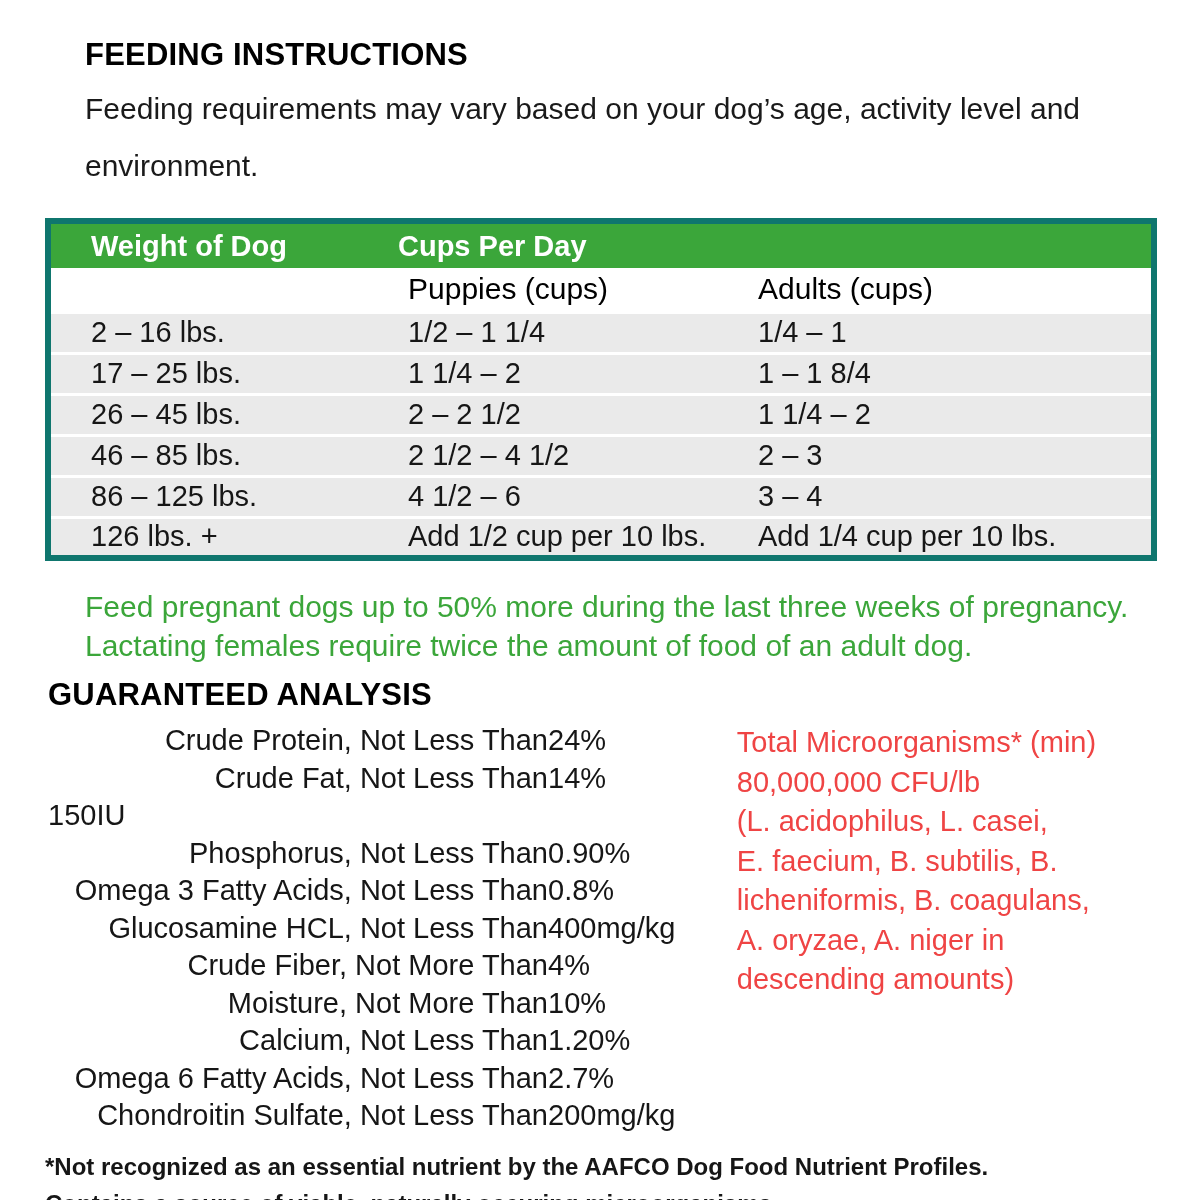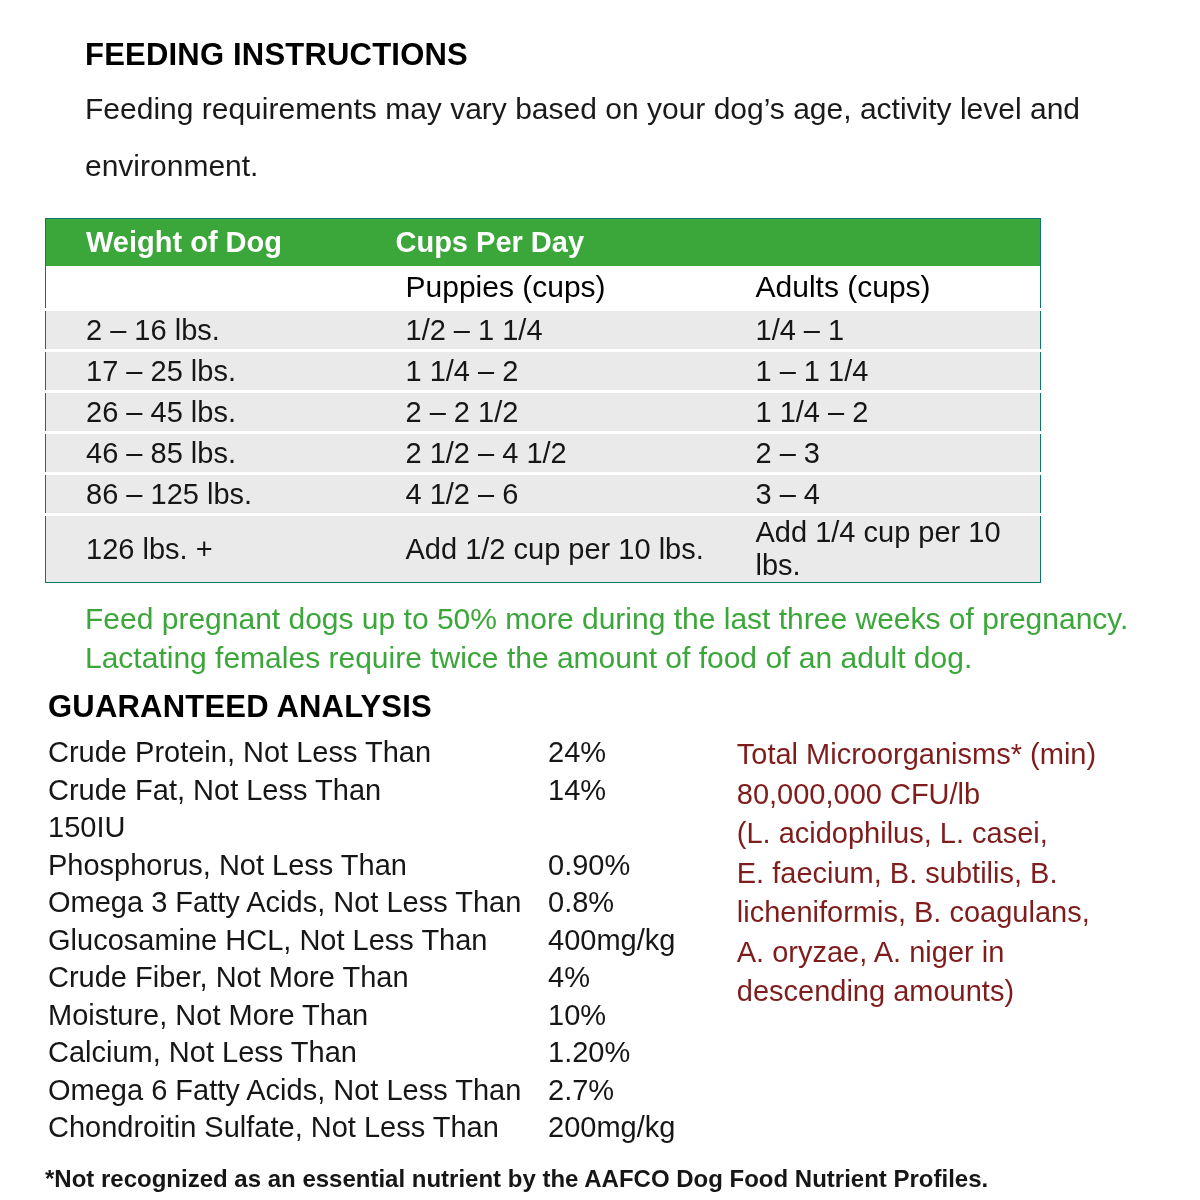--- a/index.html
+++ b/index.html
@@ -12,24 +12,24 @@
     font-family:"Liberation Sans","DejaVu Sans",sans-serif;
     overflow:hidden;
   }
   .inner { padding:26px 44px 0 45px; }
 
   .feeding-head { padding-left:40px;margin-top:11px; }
   .section-title { font-size:31px; font-weight:bold; letter-spacing:0.2px; color:#000; }
   .intro { font-size:30px; line-height:57px; max-width:1030px; margin-top:7px; color:#1a1a1a; }
 
   .feed-table {
-    width:996px;
+    width:1112px;
     border-collapse:collapse;
     margin-top:24px;
-    border:1px solid #0f766e;
+    border:6px solid #0f766e;
   }
   .feed-table th, .feed-table td { text-align:left; vertical-align:middle; }
   .green-row th {
     background:#3ba63a; color:#ffffff;
     font-size:29px; font-weight:bold; height:47px;
   }
   .th-weight { padding-left:40px; width:350px; }
   .th-cups  { text-align:center; }
   .sub-row td {
     background:#ffffff; font-weight:normal;
@@ -37,31 +37,31 @@
   }
   .col2 { width:350px; }
   .data-row td {
     background:#eaeaea; font-size:29px; height:41px;
     padding-left:10px; border-top:3px solid #ffffff; color:#161616;
   }
   .data-row td.col-weight { padding-left:40px; }
 
   .note-green {
     color:#3ba63a; font-size:30px; line-height:39px;
-    white-space:pre-line; margin-top:16px; padding-left:40px;
+    white-space:pre-line; margin-top:26px; padding-left:40px;
   }
 
   .ga-title { margin-top:12px; padding-left:3px; }
   .analysis-wrap { display:flex; margin-top:9px; padding-left:3px; }
   .analysis-left { width:690px; }
   .analysis-row { display:flex; font-size:29px; line-height:37.5px; color:#161616; }
-  .analysis-label { width:500px; }
+  .analysis-label { width:500px;text-align:right; }
   .analysis-right {
     width:420px; font-size:29px; line-height:39.5px;
-    white-space:pre-line; padding-top:1px; color:#7f1d1d;
+    white-space:pre-line; padding-top:1px; color:#ef4444;
   }
 
   .footnote {
     margin-top:13px; font-size:24px; line-height:37px;
     white-space:pre-line; color:#161616;font-weight:bold;
   }
 </style>
 </head>
 <body>
 
@@ -87,21 +87,21 @@
       </thead>
       <tbody>
         <tr class="data-row">
           <td class="col-weight">2 – 16 lbs.</td>
           <td class="col2">1/2 – 1 1/4</td>
           <td>1/4 – 1</td>
         </tr>
         <tr class="data-row">
           <td class="col-weight">17 – 25 lbs.</td>
           <td class="col2">1 1/4 – 2</td>
-          <td>1 – 1 1/4</td>
+          <td>1 – 1 8/4</td>
         </tr>
         <tr class="data-row">
           <td class="col-weight">26 – 45 lbs.</td>
           <td class="col2">2 – 2 1/2</td>
           <td>1 1/4 – 2</td>
         </tr>
         <tr class="data-row">
           <td class="col-weight">46 – 85 lbs.</td>
           <td class="col2">2 1/2 – 4 1/2</td>
           <td>2 – 3</td>

